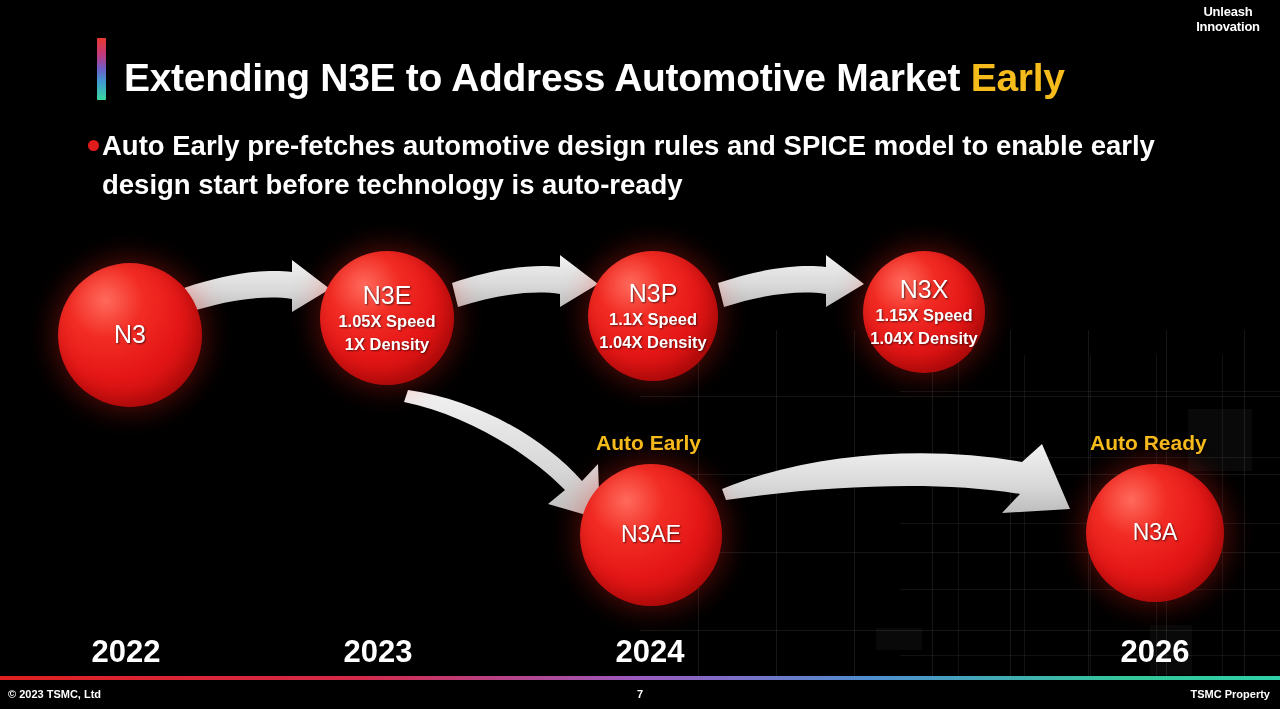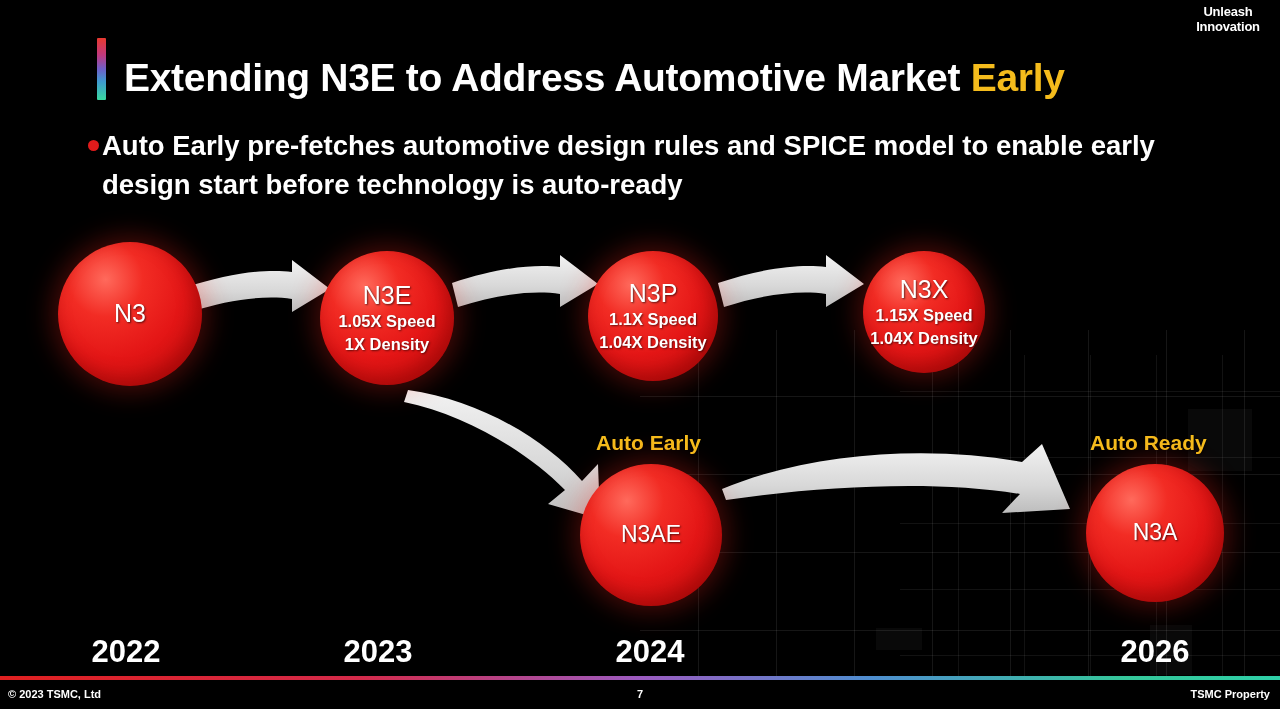--- a/index.html
+++ b/index.html
@@ -280,21 +280,21 @@
     <path fill="url(#agrad)" d="M452,283 C500,267 536,264 560,267 L560,255 L598,284 L560,307 L560,294 C534,290 498,294 458,307 Z"></path>
 
     <path fill="url(#agrad)" d="M718,283 C766,267 802,264 826,267 L826,255 L864,284 L826,307 L826,294 C800,290 764,294 724,307 Z"></path>
 
     <path fill="url(#agrad)" d="M408,390 C480,400 546,440 582,481 L598,464 L600,519 L548,504 L565,490 C528,452 466,415 404,402 Z"></path>
 
     <path fill="url(#agrad)" d="M722,489 C810,452 930,445 1022,462 L1042,444 L1070,509 L1002,513 L1020,494
          C936,480 822,486 726,500 Z"></path>
   </svg>
 
-  <div class="node" style="left:58px;top:242px;width:144px;height:144px;">
+  <div class="node" style="left:58px;top:263px;width:144px;height:144px;">
     <div class="name">N3</div>
   </div>
 
   <div class="node" style="left:320px;top:251px;width:134px;height:134px;">
     <div class="name">N3E</div>
     <div class="spec">1.05X Speed</div>
     <div class="spec">1X Density</div>
   </div>
 
   <div class="node" style="left:588px;top:251px;width:130px;height:130px;">

